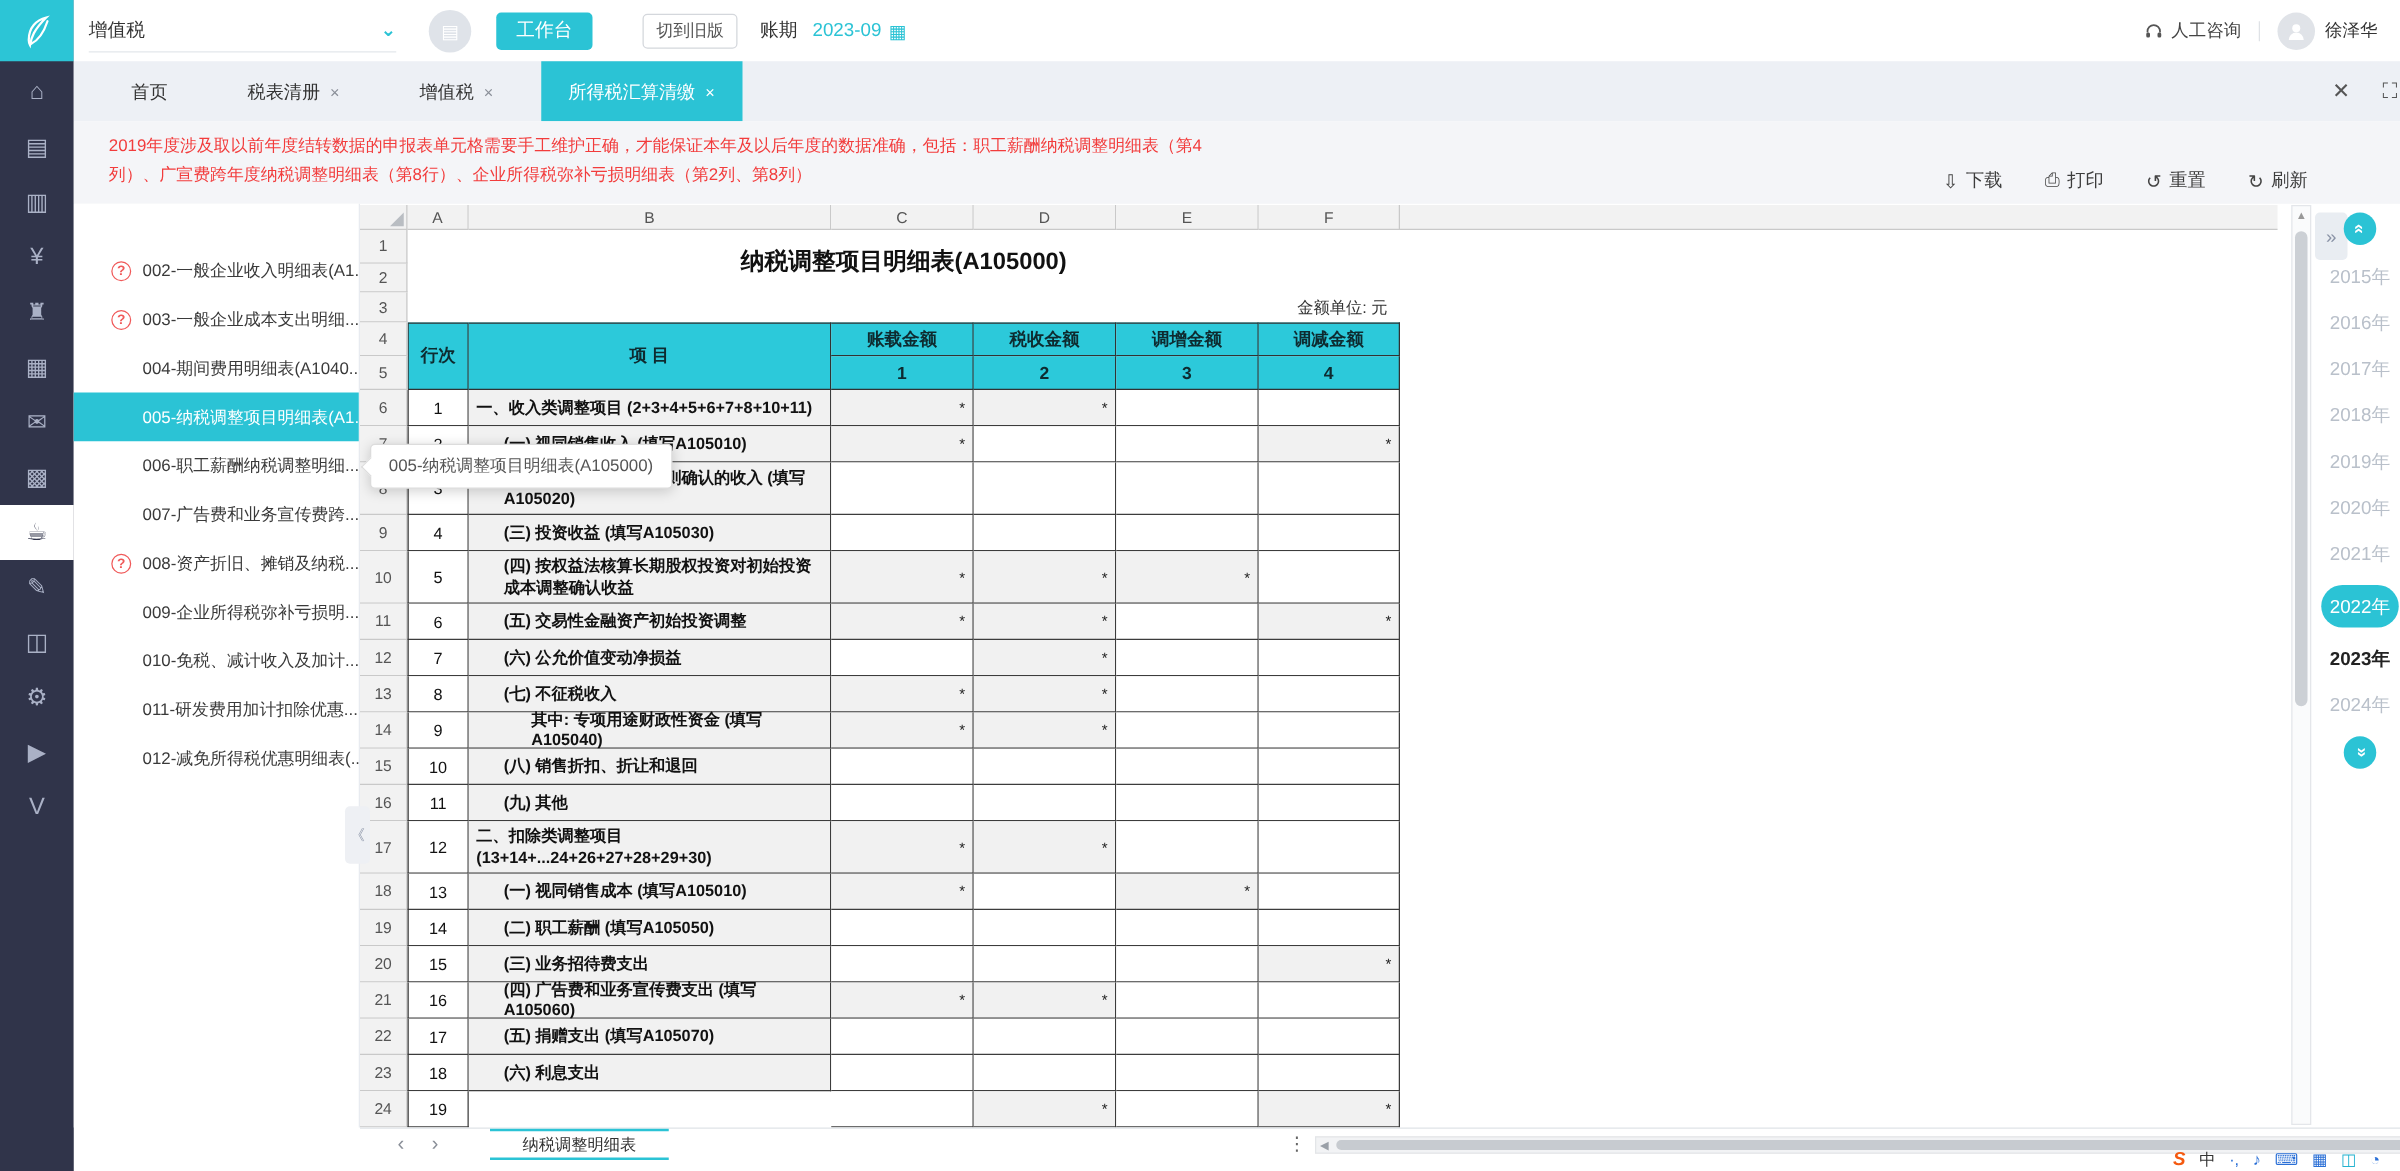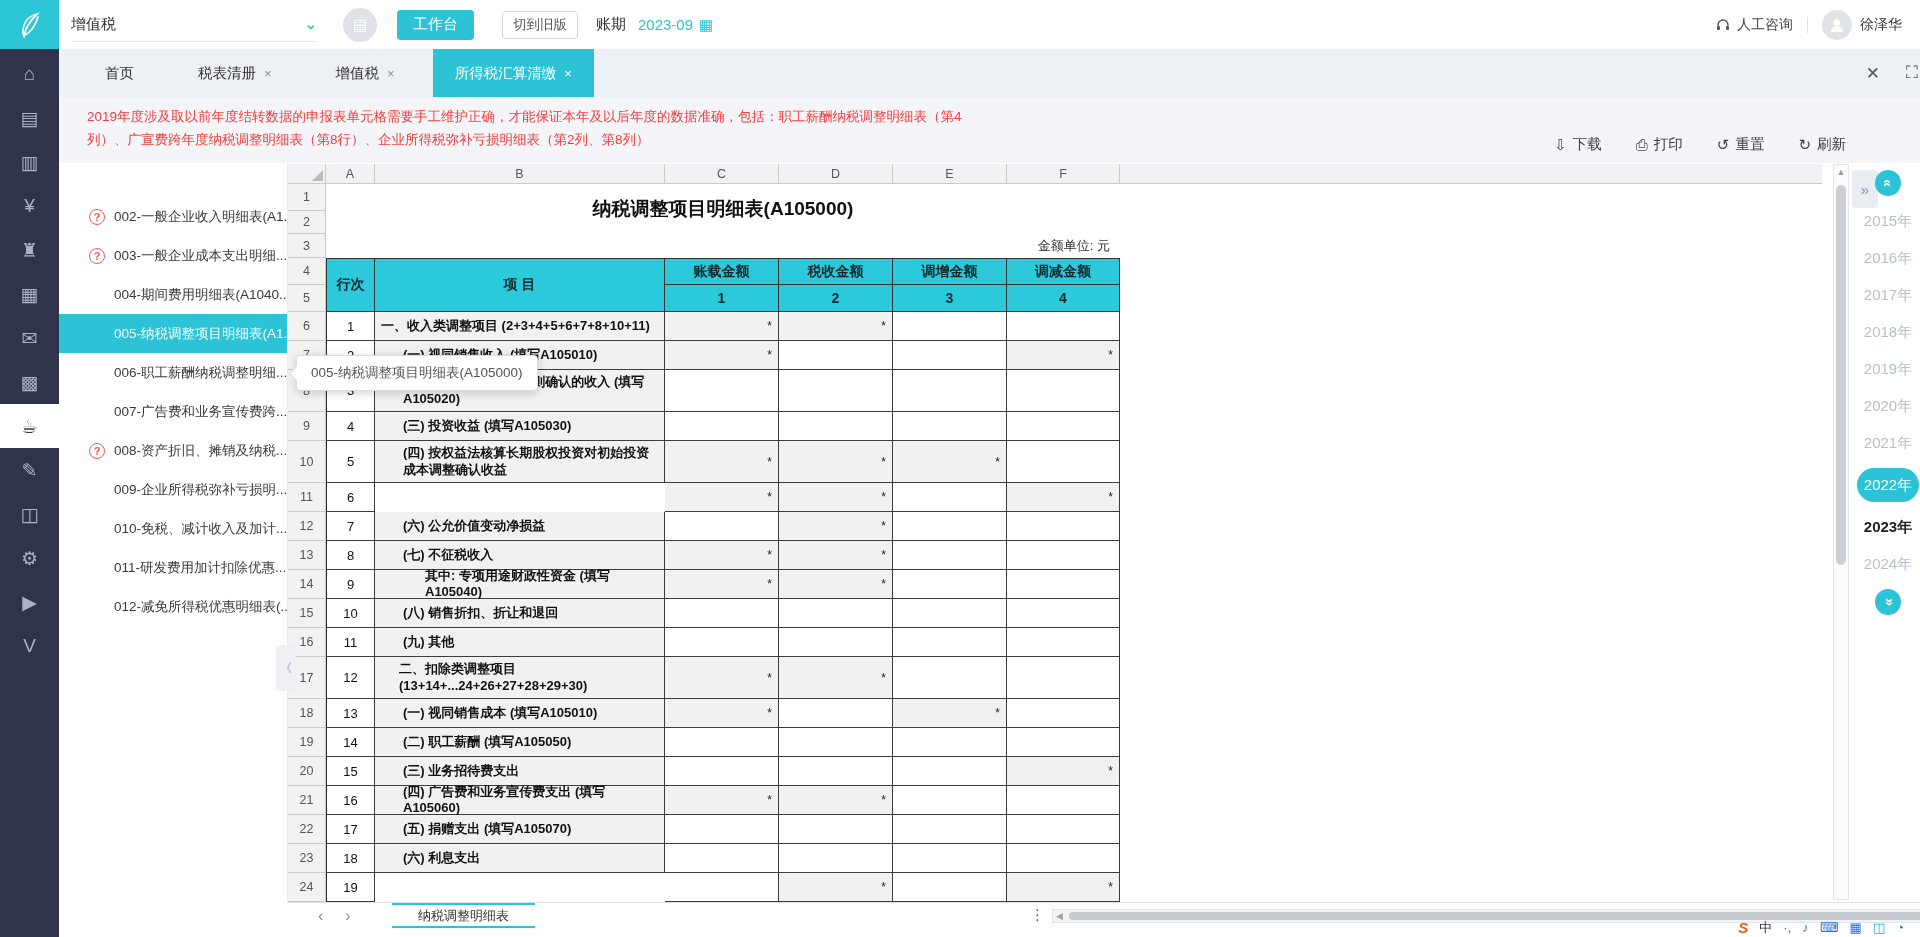--- a/index.html
+++ b/index.html
@@ -14,21 +14,21 @@
   .side-ico { width:59px; height:44px; display:flex; align-items:center; justify-content:center; color:#aab1c6; font-size:19px; cursor:pointer; }
   .side-ico.active { background:#fff; color:#30344a; }
 
   
   .topbar { position:absolute; left:59px; top:0; width:1861px; height:49px; background:#fff; display:flex; align-items:center; }
   .tax-dd { margin-left:12px; width:246px; height:34px; border-bottom:1px solid #e4e7eb; display:flex; align-items:center; justify-content:space-between; cursor:pointer; }
   .tax-dd .val { font-size:15px; color:#333; }
   .tax-dd .chev { color:#2bc3d5; font-size:15px; font-weight:bold; }
   .clip-circle { margin-left:26px; width:34px; height:34px; border-radius:50%; background:#dfe3e9; color:#fff; display:flex; align-items:center; justify-content:center; font-size:15px; }
   .btn-teal { margin-left:20px; height:30px; padding:0 16px; background:#2bc3d5; color:#fff; border:none; border-radius:4px; font-size:15px; cursor:pointer; font-family:inherit; }
-  .btn-outline { margin-left:28px; height:28px; padding:0 10px; background:#fff; color:#555; border:1px solid #d4d7dc; border-radius:4px; font-size:13.5px; cursor:pointer; font-family:inherit; }
+  .btn-outline { margin-left:40px; height:28px; padding:0 10px; background:#fff; color:#555; border:1px solid #d4d7dc; border-radius:4px; font-size:13.5px; cursor:pointer; font-family:inherit; }
   .period-label { margin-left:18px; font-size:15px; color:#333; }
   .period-value { margin-left:12px; font-size:15px; color:#2bc3d5; cursor:pointer; }
   .cal-ico { margin-left:6px; color:#2bc3d5; font-size:15px; cursor:pointer; }
   .topbar-right { position:absolute; right:18px; top:0; height:49px; display:flex; align-items:center; }
   .support { display:flex; align-items:center; gap:6px; color:#444; font-size:14px; cursor:pointer; }
   .tb-divider { width:1px; height:16px; background:#dfe2e6; margin:0 14px; }
   .avatar { width:30px; height:30px; border-radius:50%; background:#e0e3e8; display:flex; align-items:center; justify-content:center; margin-right:8px; cursor:pointer; }
   .username { font-size:14px; color:#333; cursor:pointer; }
 
   
@@ -323,20 +323,21 @@
       <div class="bz cell" style="grid-area: 10 / 5;"></div>
       <div class="bz cell" style="grid-area: 10 / 6;"></div>
       <div class="bz cell" style="grid-area: 10 / 7;"></div>
       <div class="bz num bl" style="grid-area: 11 / 2;">5</div>
       <div class="bz item" style="grid-area: 11 / 3; padding-left: 28px;">(四) 按权益法核算长期股权投资对初始投资成本调整确认收益</div>
       <div class="bz star" style="grid-area: 11 / 4;">*</div>
       <div class="bz star" style="grid-area: 11 / 5;">*</div>
       <div class="bz star" style="grid-area: 11 / 6;">*</div>
       <div class="bz cell" style="grid-area: 11 / 7;"></div>
       <div class="bz num bl" style="grid-area: 12 / 2;">6</div>
+      <div class="bz item" style="grid-area: 12 / 3; padding-left: 28px;">(五) 交易性金融资产初始投资调整</div>
       <div class="bz star" style="grid-area: 12 / 4;">*</div>
       <div class="bz star" style="grid-area: 12 / 5;">*</div>
       <div class="bz cell" style="grid-area: 12 / 6;"></div>
       <div class="bz star" style="grid-area: 12 / 7;">*</div>
       <div class="bz num bl" style="grid-area: 13 / 2;">7</div>
       <div class="bz item" style="grid-area: 13 / 3; padding-left: 28px;">(六) 公允价值变动净损益</div>
       <div class="bz cell" style="grid-area: 13 / 4;"></div>
       <div class="bz star" style="grid-area: 13 / 5;">*</div>
       <div class="bz cell" style="grid-area: 13 / 6;"></div>
       <div class="bz cell" style="grid-area: 13 / 7;"></div>
@@ -358,21 +359,21 @@
       <div class="bz cell" style="grid-area: 16 / 5;"></div>
       <div class="bz cell" style="grid-area: 16 / 6;"></div>
       <div class="bz cell" style="grid-area: 16 / 7;"></div>
       <div class="bz num bl" style="grid-area: 17 / 2;">11</div>
       <div class="bz item" style="grid-area: 17 / 3; padding-left: 28px;">(九) 其他</div>
       <div class="bz cell" style="grid-area: 17 / 4;"></div>
       <div class="bz cell" style="grid-area: 17 / 5;"></div>
       <div class="bz cell" style="grid-area: 17 / 6;"></div>
       <div class="bz cell" style="grid-area: 17 / 7;"></div>
       <div class="bz num bl" style="grid-area: 18 / 2;">12</div>
-      <div class="bz item" style="grid-area: 18 / 3; padding-left: 24px; font-weight: 700;">二、扣除类调整项目 (13+14+...24+26+27+28+29+30)</div>
+      <div class="bz item" style="grid-area: 18 / 3; padding-left: 6px; font-weight: 700;">二、扣除类调整项目 (13+14+...24+26+27+28+29+30)</div>
       <div class="bz star" style="grid-area: 18 / 4;">*</div>
       <div class="bz star" style="grid-area: 18 / 5;">*</div>
       <div class="bz cell" style="grid-area: 18 / 6;"></div>
       <div class="bz cell" style="grid-area: 18 / 7;"></div>
       <div class="bz num bl" style="grid-area: 19 / 2;">13</div>
       <div class="bz item" style="grid-area: 19 / 3; padding-left: 28px;">(一) 视同销售成本 (填写A105010)</div>
       <div class="bz star" style="grid-area: 19 / 4;">*</div>
       <div class="bz cell" style="grid-area: 19 / 5;"></div>
       <div class="bz star" style="grid-area: 19 / 6;">*</div>
       <div class="bz cell" style="grid-area: 19 / 7;"></div>

